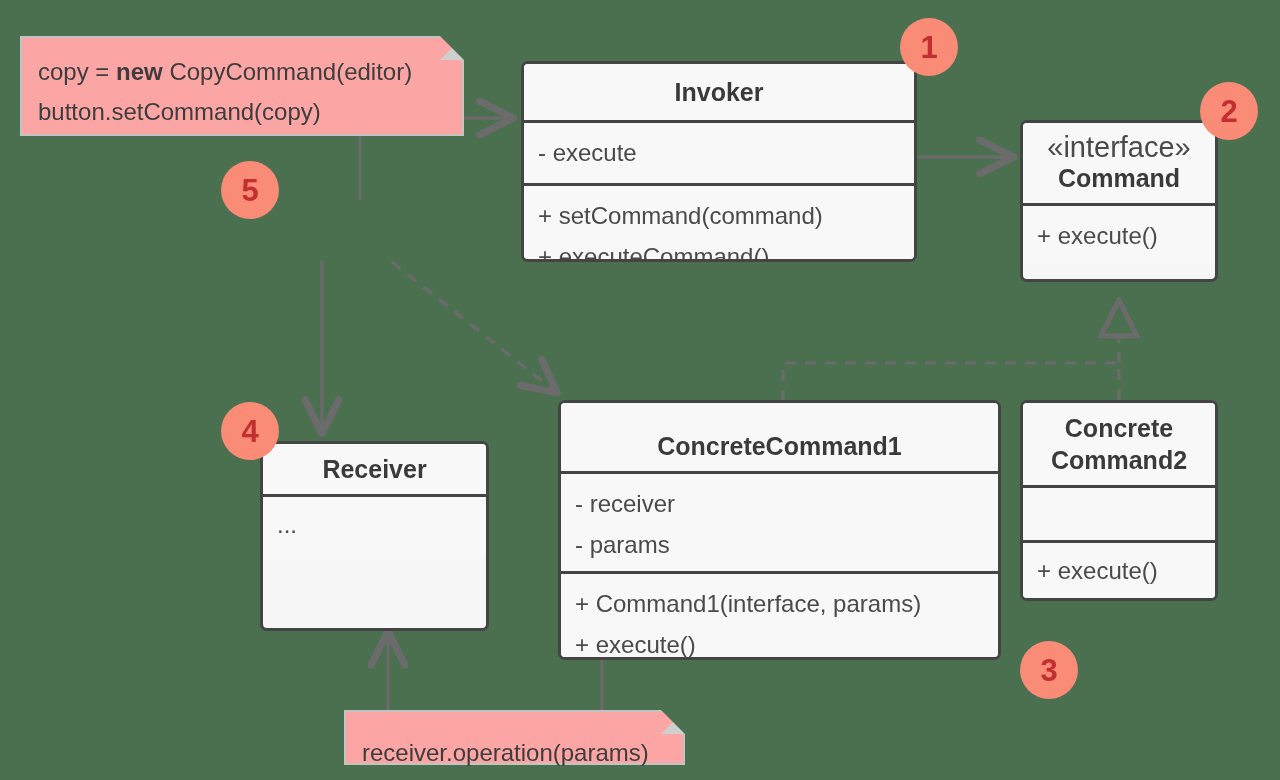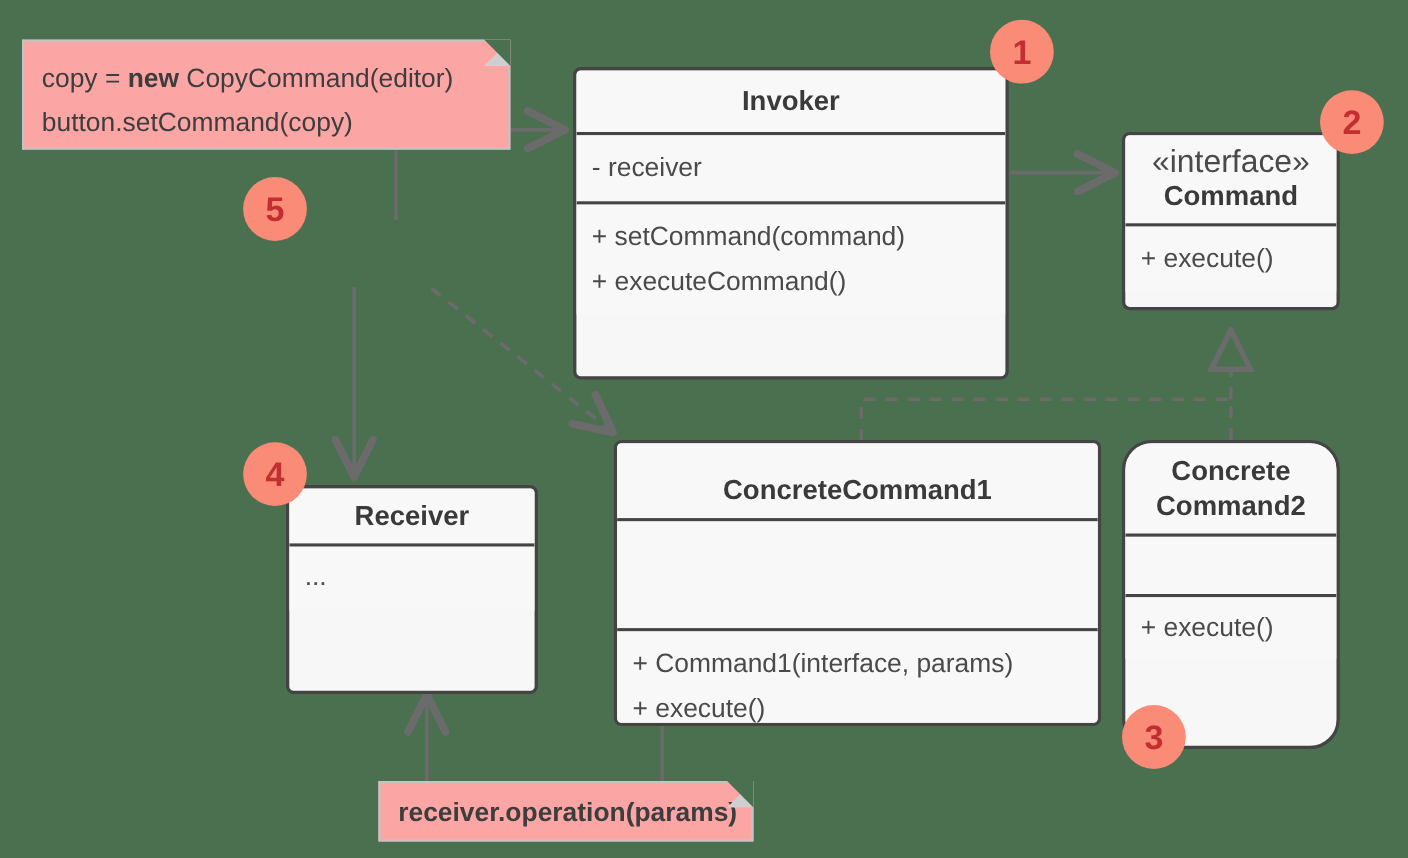--- a/index.html
+++ b/index.html
@@ -162,24 +162,24 @@
     </g>
   </svg>
 
   <div class="note" style="left:20px; top:36px; width:444px; height:100px;">
     <span class="fold-tri"></span>
     <span class="fold"></span>
     <span class="row"><span>copy = </span><b>new</b><span> CopyCommand(editor)</span></span>
     <span class="row">button.setCommand(copy)</span>
   </div>
 
-  <div class="umlbox" style="left:521px; top:61px; width:396px; height:284px;">
+  <div class="umlbox" style="left:521px; top:61px; width:396px; height:201px;">
     <div class="compartment ctitle">Invoker</div>
     <div class="compartment cmembers" style="height:63px;">
-      <span class="row">- receiver</span>
+      <span class="row">- execute</span>
     </div>
     <div class="compartment cmembers">
       <span class="row">+ setCommand(command)</span>
       <span class="row">+ executeCommand()</span>
     </div>
   </div>
 
   <div class="umlbox" style="left:1020px; top:120px; width:198px; height:162px;">
     <div class="compartment ctitle" style="padding-top:9px; padding-bottom:9px;">
       <span class="stereo">«interface»</span>
@@ -194,39 +194,41 @@
   <div class="umlbox" style="left:260px; top:441px; width:229px; height:190px;">
     <div class="compartment ctitle" style="padding-top:9px; padding-bottom:9px;">Receiver</div>
     <div class="compartment cmembers" style="height:58px; line-height:38px;">
       <span class="row">...</span>
     </div>
   </div>
 
   <div class="umlbox" style="left:558px; top:400px; width:443px; height:260px;">
     <div class="compartment ctitle" style="padding-top:27px; padding-bottom:9px;">ConcreteCommand1</div>
     <div class="compartment cmembers" style="height:100px;">
+      <span class="row">- receiver</span>
+      <span class="row">- params</span>
     </div>
     <div class="compartment cmembers">
       <span class="row">+ Command1(interface, params)</span>
       <span class="row">+ execute()</span>
     </div>
   </div>
 
-  <div class="umlbox" style="left:1020px; top:400px; width:198px; height:281px;border-radius:27px;">
+  <div class="umlbox" style="left:1020px; top:400px; width:198px; height:201px;">
     <div class="compartment ctitle" style="padding-top:9px; padding-bottom:9px;">
       <span class="row">Concrete</span>
       <span class="row">Command2</span>
     </div>
     <div class="compartment cmembers" style="height:55px;"></div>
     <div class="compartment cmembers" style="line-height:38px;">
       <span class="row">+ execute()</span>
     </div>
   </div>
 
-  <div class="note" style="left:344px; top:710px; width:341px; height:55px; padding-top:5px; line-height:44px;font-weight:bold;">
+  <div class="note" style="left:344px; top:710px; width:341px; height:55px; padding-top:19px; line-height:44px;">
     <span class="fold-tri"></span>
     <span class="fold"></span>
     <span class="row">receiver.operation(params)</span>
   </div>
 
   <div class="badge" style="left:900px; top:18px;">1</div>
   <div class="badge" style="left:1200px; top:82px;">2</div>
   <div class="badge" style="left:1020px; top:641px;">3</div>
   <div class="badge" style="left:221px; top:402px;">4</div>
   <div class="badge" style="left:221px; top:161px;">5</div>

